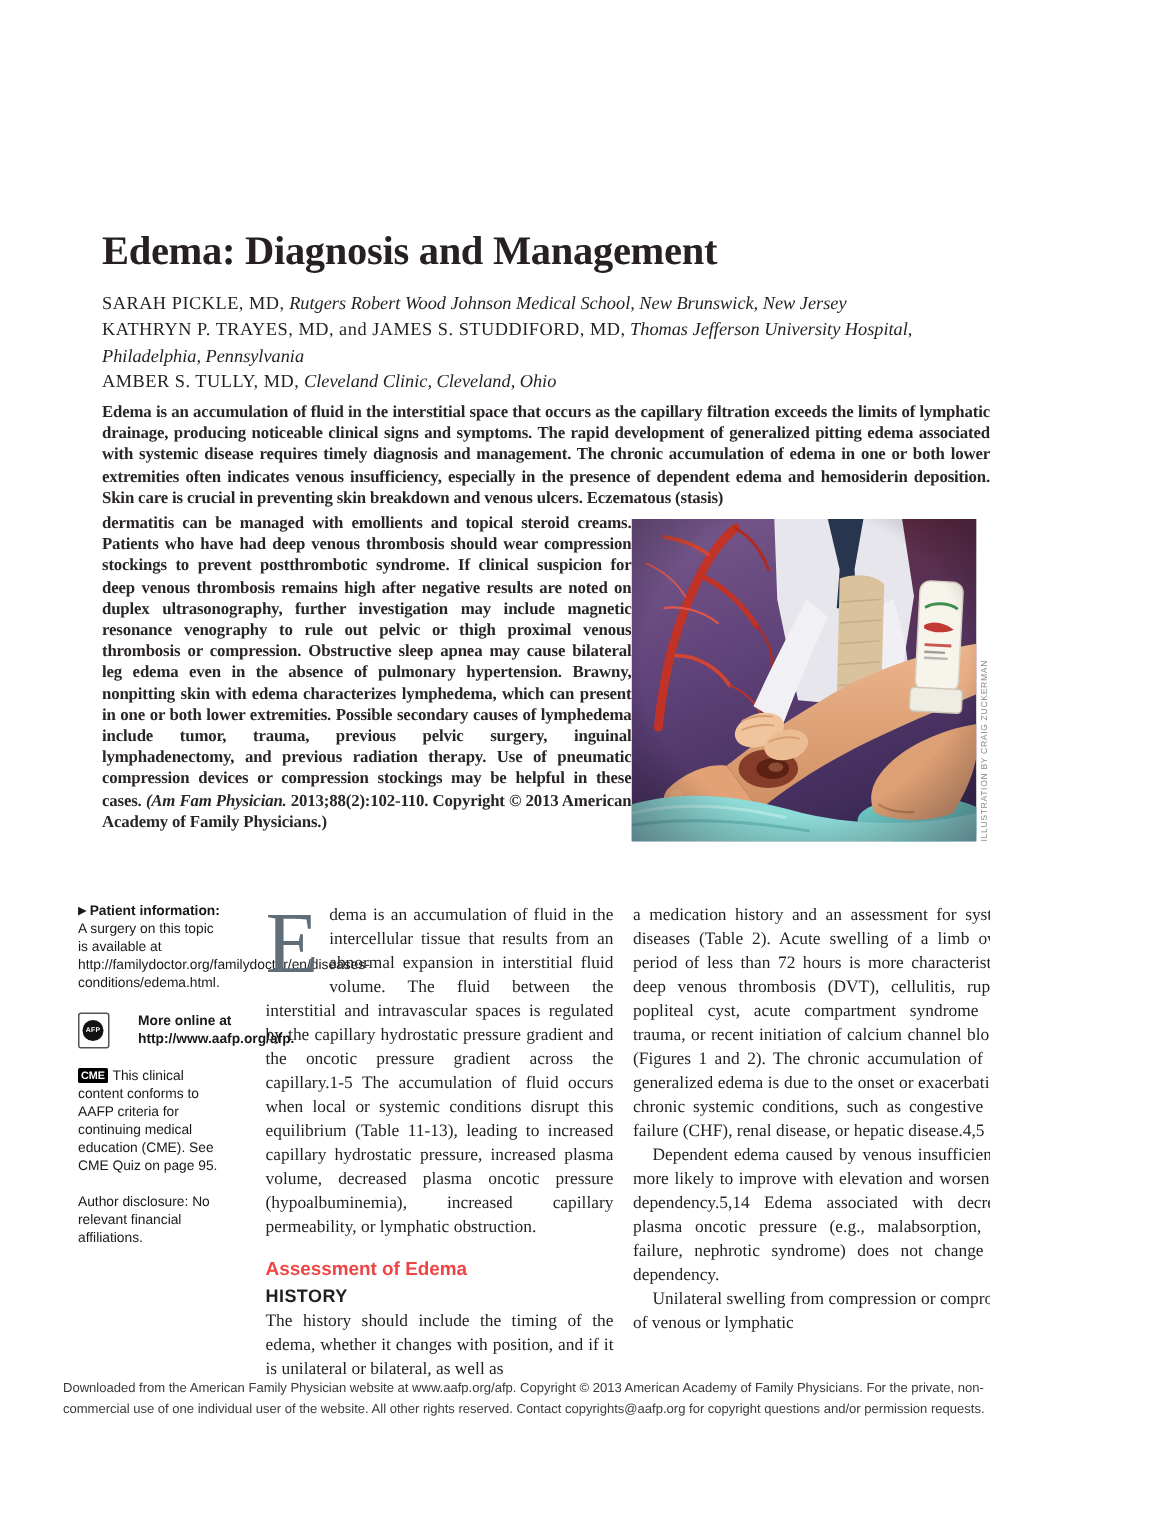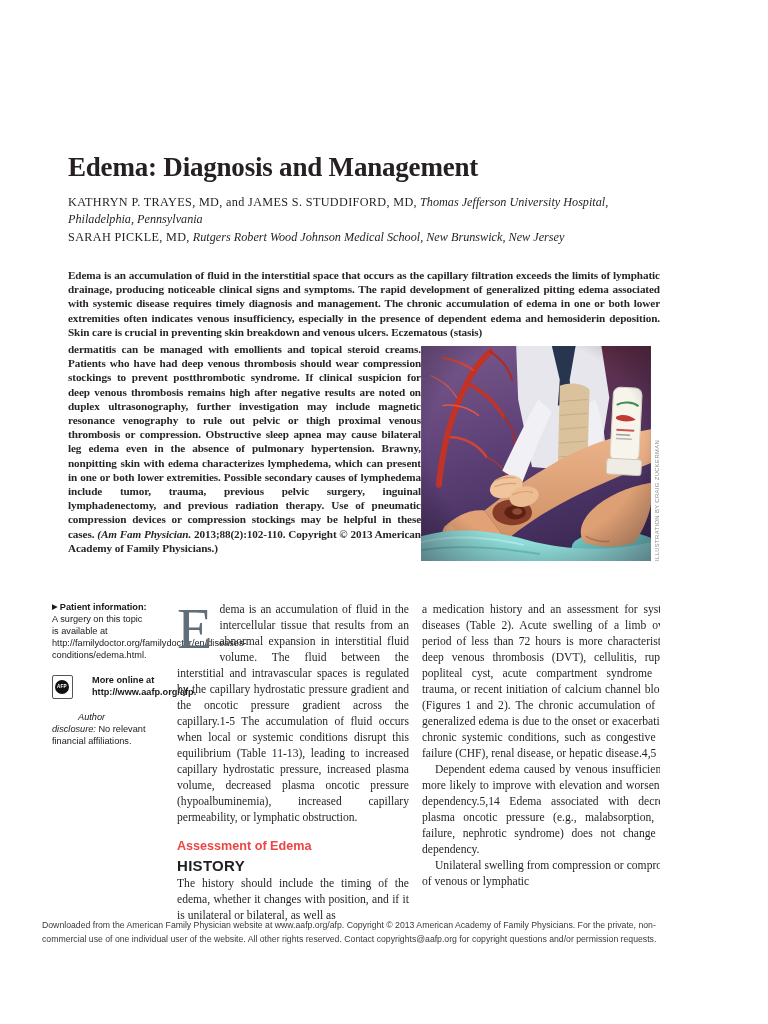--- a/index.html
+++ b/index.html
@@ -36,51 +36,55 @@
   .sb-label{font-weight:700;}
   .arrow-icon{font-size:7.5px;margin-right:2px;position:relative;top:-1px;}
   .more-online{display:flex;gap:19px;font-weight:700;align-items:flex-start;}
   .afp-icon{display:inline-block;width:19px;height:22px;border:1px solid #555;border-radius:2px;
             position:relative;background:#fff;flex:none;}
   .afp-circle{position:absolute;left:2px;top:4px;width:14px;height:14px;background:#111;color:#fff;
               border-radius:50%;font-size:4.6px;font-weight:700;display:flex;align-items:center;
               justify-content:center;letter-spacing:0.2px;}
   .cme-badge{display:inline-block;background:#000;color:#fff;font-weight:700;font-size:7.2px;
              padding:0 2px;border-radius:1px;margin-right:3px;line-height:1.4;vertical-align:1px;}
-  .disclosure .sb-label{font-style:italic;font-weight:400;margin-left:26px;}
+  .disclosure .sb-label{font-weight:400;}
 
   .col1{width:232px;margin-left:28px;flex:none;}
   .col2{width:262px;margin-left:13px;flex:none;}
   .col1 p,.col2 p{margin:0;font-size:11.6px;line-height:16px;text-align:justify;}
   .dropcap{float:left;font-size:58px;line-height:50px;padding:2px 7px 0 0;color:#5f6e79;}
   .sec-heading{font-family:"Liberation Sans",sans-serif;font-size:12.6px;font-weight:700;
                color:#ef4444;margin:13px 0 4px 0;}
-  .sub-heading{font-family:"Liberation Sans",sans-serif;font-size:15px;font-weight:700;
+  .sub-heading{font-family:"Liberation Sans",sans-serif;font-size:12px;font-weight:700;
                color:#231f20;letter-spacing:0.3px;margin:0 0 2px 0;}
   .indent{text-indent:13px;}
 
   
   .footer{position:absolute;left:42px;right:42px;top:919px;text-align:left;
           font-family:"Liberation Sans",sans-serif;font-size:8.7px;color:#3a3a3a;line-height:1.6;}
 </style>
 </head>
 <body>
 
 <div class="page">
 
   <div class="header-block">
     <h1 class="article-title">Edema: Diagnosis and Management</h1>
     <div class="authors">
       <p class="author-line">
+        <span class="names">SARAH PICKLE, MD,</span>
+        <span class="affil">Rutgers Robert Wood Johnson Medical School, New Brunswick, New Jersey</span>
+      </p>
+      <p class="author-line">
         <span class="names">KATHRYN P. TRAYES, MD, and JAMES S. STUDDIFORD, MD,</span>
         <span class="affil">Thomas Jefferson University Hospital, Philadelphia, Pennsylvania</span>
       </p>
       <p class="author-line">
-        <span class="names">SARAH PICKLE, MD,</span>
-        <span class="affil">Rutgers Robert Wood Johnson Medical School, New Brunswick, New Jersey</span>
+        <span class="names">AMBER S. TULLY, MD,</span>
+        <span class="affil">Cleveland Clinic, Cleveland, Ohio</span>
       </p>
     </div>
   </div>
 
   <div class="abstract-block">
     <p>Edema is an accumulation of fluid in the interstitial space that occurs as the capillary filtration exceeds the limits of lymphatic drainage, producing noticeable clinical signs and symptoms. The rapid development of generalized pitting edema associated with systemic disease requires timely diagnosis and management. The chronic accumulation of edema in one or both lower extremities often indicates venous insufficiency, especially in the presence of dependent edema and hemosiderin deposition. Skin care is crucial in preventing skin breakdown and venous ulcers. Eczematous (stasis)</p>
     <div class="abstract-row">
       <p class="abstract-part2">
         <span>dermatitis can be managed with emollients and topical steroid creams. Patients who have had deep venous thrombosis should wear compression stockings to prevent postthrombotic syndrome. If clinical suspicion for deep venous thrombosis remains high after negative results are noted on duplex ultrasonography, further investigation may include magnetic resonance venography to rule out pelvic or thigh proximal venous thrombosis or compression. Obstructive sleep apnea may cause bilateral leg edema even in the absence of pulmonary hypertension. Brawny, nonpitting skin with edema characterizes lymphedema, which can present in one or both lower extremities. Possible secondary causes of lymphedema include tumor, trauma, previous pelvic surgery, inguinal lymphadenectomy, and previous radiation therapy. Use of pneumatic compression devices or compression stockings may be helpful in these cases. </span><span class="cit-journal">(Am Fam Physician.</span><span> 2013;88(2):102-110. Copyright © 2013 American Academy of Family Physicians.)</span>
       </p>
@@ -184,20 +188,23 @@
         <span>A surgery on this topic is available at </span><span>http://familydoctor.org/familydoctor/en/diseases-conditions/edema.html.</span>
       </div>
       <div class="sb-block more-online">
         <span class="afp-icon">
           <span class="afp-circle">AFP</span>
         </span>
         <span>
           <span>More online at </span><span>http://www.aafp.org/afp.</span>
         </span>
       </div>
+      <div class="sb-block">
+        <span class="cme-badge">CME</span><span>This clinical content conforms to AAFP criteria for continuing medical education (CME). See CME Quiz on page 95.</span>
+      </div>
       <div class="sb-block disclosure">
         <span class="sb-label">Author disclosure:</span><span> No relevant financial affiliations.</span>
       </div>
     </aside>
 
     <div class="col1">
       <p>
         <span class="dropcap">E</span><span>dema is an accumulation of fluid in the intercellular tissue that results from an abnormal expansion in interstitial fluid volume. The fluid between the interstitial and intravascular spaces is regulated by the capillary hydrostatic pressure gradient and the oncotic pressure gradient across the capillary.1-5 The accumulation of fluid occurs when local or systemic conditions disrupt this equilibrium (Table 11-13), leading to increased capillary hydrostatic pressure, increased plasma volume, decreased plasma oncotic pressure (hypoalbuminemia), increased capillary permeability, or lymphatic obstruction.</span>
       </p>
       <h2 class="sec-heading">Assessment of Edema</h2>

